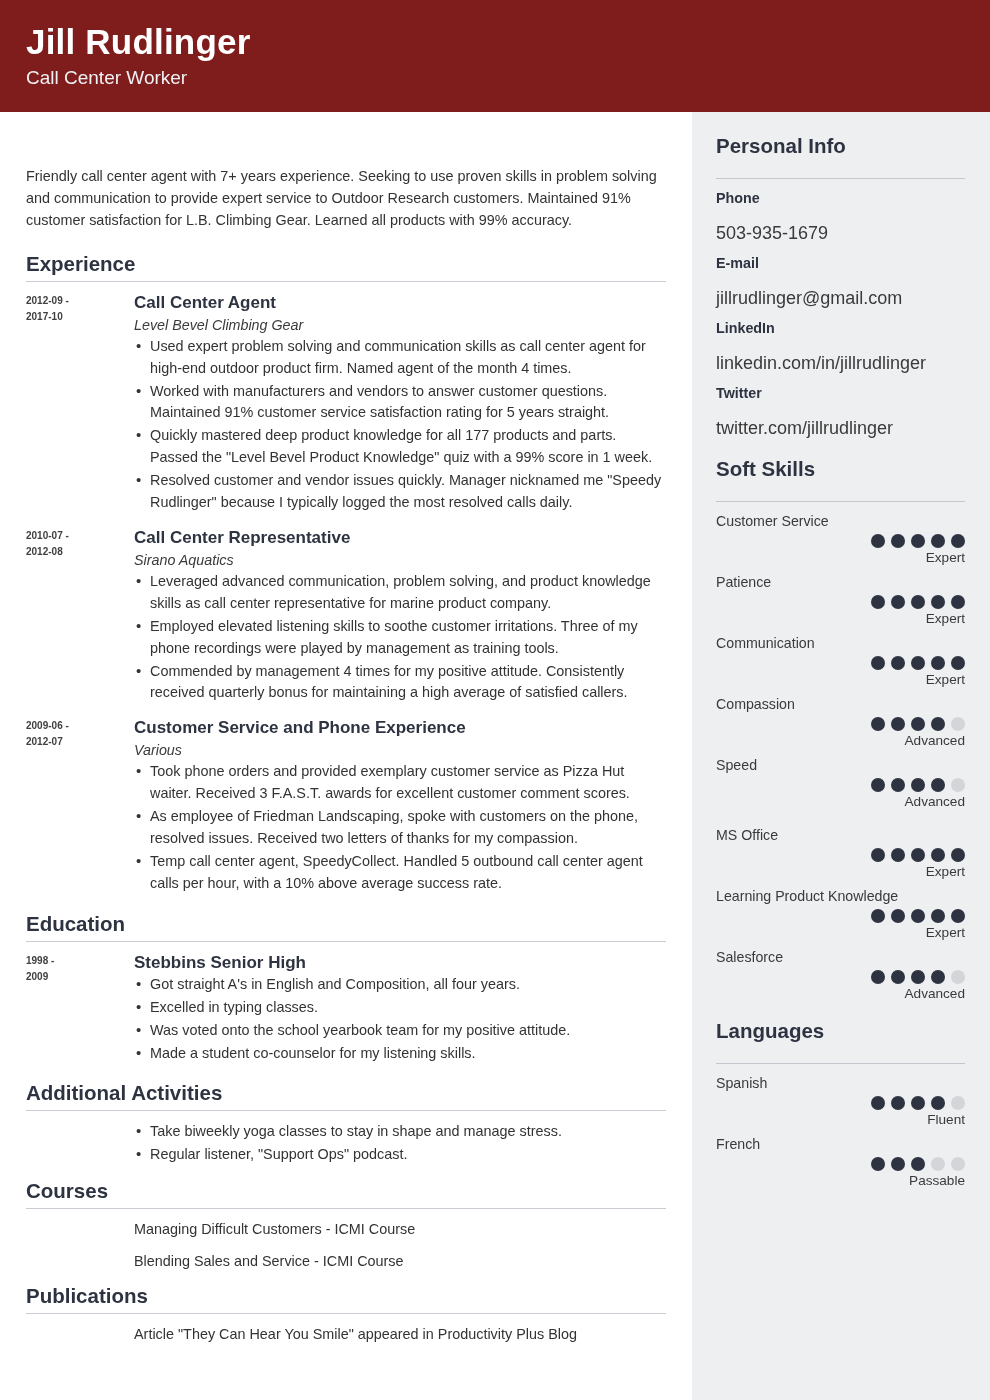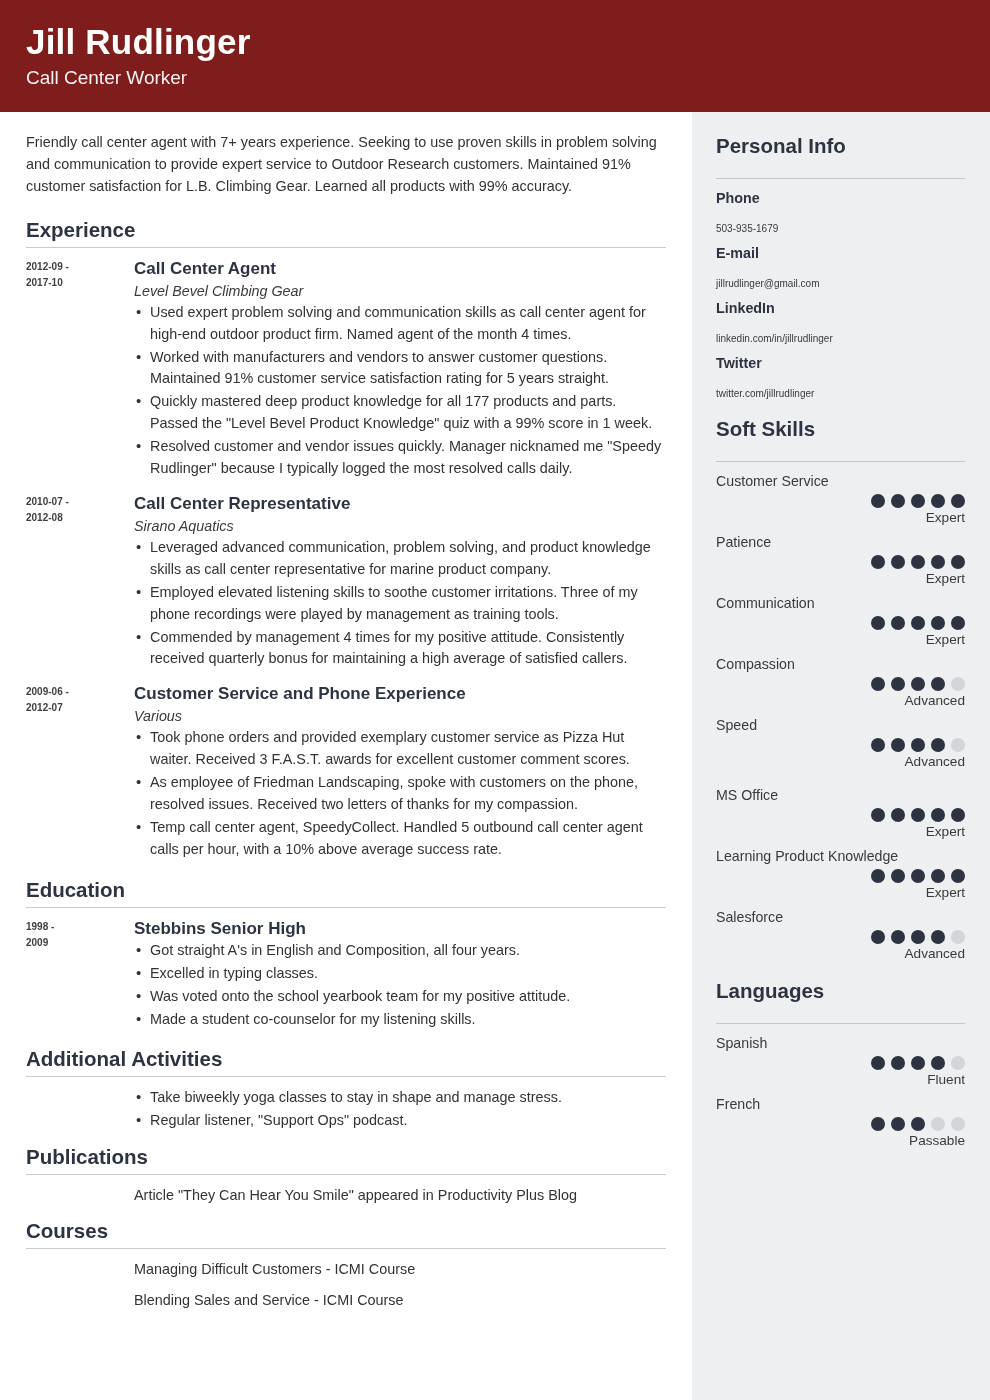--- a/index.html
+++ b/index.html
@@ -50,20 +50,21 @@
     width: 298px;
     background: #eeeff1;
     padding: 22px 25px 0 24px;
   }
   
   .summary {
     font-size: 14.4px;
     line-height: 1.52;
     color: #333;
     margin-bottom: 20px;
+    margin-top: 34px;
   }
   h2.section-title {
     font-size: 20.5px;
     font-weight: bold;
     color: #2d3340;
     border-bottom: 1px solid #c9ccd2;
     padding-bottom: 5px;
     margin-bottom: 10px;
     margin-top: 2px;
   }
@@ -135,21 +136,21 @@
   }
   .aside-block { margin-bottom: 18px; }
   .info-item { margin-bottom: 11px; }
   .info-label {
     font-size: 14.3px;
     font-weight: bold;
     color: #2d3340;
     margin-bottom: 2px;
   }
   .info-value {
-    font-size: 10px;
+    font-size: 18px;
     color: #3a3a3a;
     margin-top: 17px;
   }
   .skill { margin-bottom: 9px; }
   .skill-name {
     font-size: 14.2px;
     color: #3a3a3a;
     margin-bottom: 5px;
   }
   .dots {
@@ -266,30 +267,30 @@
           <div class="content">
             <ul class="bullets">
               <li>Take biweekly yoga classes to stay in shape and manage stress.</li>
               <li>Regular listener, "Support Ops" podcast.</li>
             </ul>
           </div>
         </div>
       </div>
 
       <div class="section tight">
-        <h2 class="section-title">Publications</h2>
-        <div class="plain-line">Article "They Can Hear You Smile" appeared in Productivity Plus Blog</div>
-      </div>
-
-      <div class="section tight">
         <h2 class="section-title">Courses</h2>
         <div class="plain-line">Managing Difficult Customers - ICMI Course</div>
         <div class="plain-line">Blending Sales and Service - ICMI Course</div>
       </div>
 
+      <div class="section tight">
+        <h2 class="section-title">Publications</h2>
+        <div class="plain-line">Article "They Can Hear You Smile" appeared in Productivity Plus Blog</div>
+      </div>
+
     </div>
 
     <div class="aside">
 
       <div class="aside-block">
         <h3 class="aside-title">Personal Info</h3>
 
         <div class="info-item">
           <div class="info-label">Phone</div>
           <div class="info-value">503-935-1679</div>

